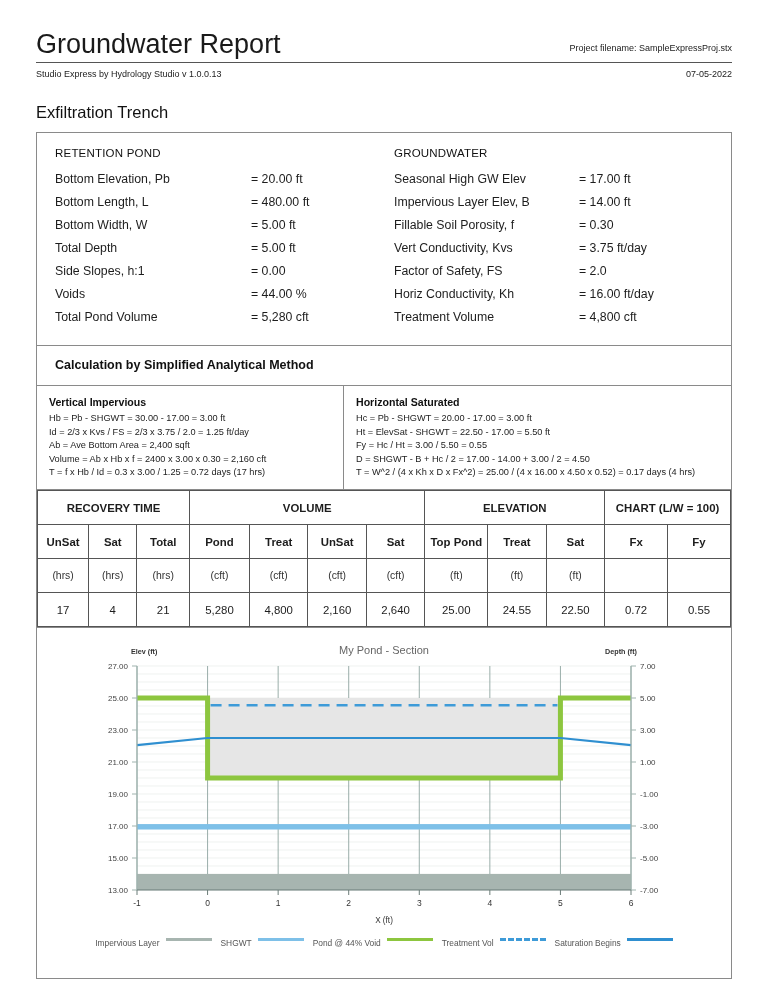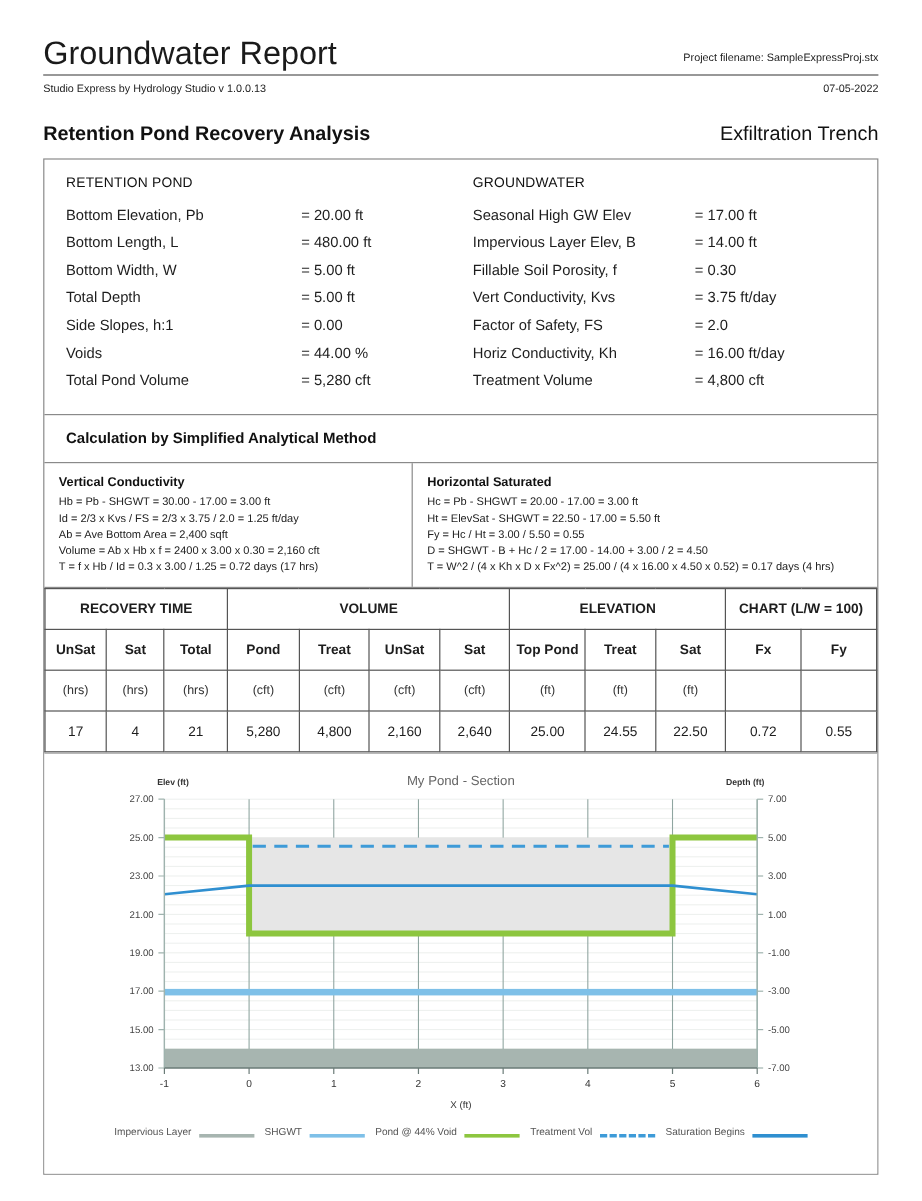--- a/index.html
+++ b/index.html
@@ -54,41 +54,40 @@
     padding:4px;height:25px;font-weight:normal;
   }
   table.results th{font-weight:bold;}
   table.results tr.units td{font-size:10.4px;color:#333;}
   .tbl-wrap{border-top:1px solid #8a8a8a;}
 
   
   .chart-area{position:relative;height:350px;border-top:1px solid #8a8a8a;background:#fff;}
   .chart-svg{display:block;}
   .legend{display:flex;justify-content:center;align-items:center;gap:9px;font-size:8.4px;color:#555;margin-top:-2px;}
-  .legend .li{display:flex;align-items:flex-end;gap:6px;}
+  .legend .li{display:flex;align-items:flex-start;gap:6px;}
   .legend .swatch{display:inline-block;width:46px;height:3px;}
   .legend .swatch.dashed{height:0;border-top:3px dashed #3e9bd8;width:46px;}
 </style>
 </head>
 <body>
 
 <div class="page">
 
   <div class="hdr-row">
     <div class="report-title">Groundwater Report</div>
     <div class="proj-file">Project filename: SampleExpressProj.stx</div>
   </div>
   <div class="hdr-rule"></div>
   <div class="sub-row">
     <div class="sub-left">Studio Express by Hydrology Studio v 1.0.0.13</div>
     <div class="sub-right">07-05-2022</div>
   </div>
 
   <div class="analysis-row">
-    <div class="analysis-title">Retention Pond Recovery Analysis</div>
     <div class="analysis-right">Exfiltration Trench</div>
   </div>
 
   <div class="frame">
 
     <div class="frame-pad">
       <div class="two-col">
         <div class="col-l">
           <div class="sec-head">RETENTION POND</div>
           <div id="rp-rows">
@@ -159,21 +158,21 @@
     </div>
 
     <div class="divider"></div>
 
     <div class="calc-head">Calculation by Simplified Analytical Method</div>
 
     <div class="divider"></div>
 
     <div class="calc-two">
       <div class="calc-box left">
-        <div class="calc-title">Vertical Conductivity</div>
+        <div class="calc-title">Vertical Impervious</div>
         <div id="vert-lines">
             <div class="calc-line">Hb = Pb - SHGWT = 30.00 - 17.00 = 3.00 ft</div>
             <div class="calc-line">Id = 2/3 x Kvs / FS = 2/3 x 3.75 / 2.0 = 1.25 ft/day</div>
             <div class="calc-line">Ab = Ave Bottom Area = 2,400 sqft</div>
             <div class="calc-line">Volume = Ab x Hb x f = 2400 x 3.00 x 0.30 = 2,160 cft</div>
             <div class="calc-line">T = f x Hb / Id = 0.3 x 3.00 / 1.25 = 0.72 days (17 hrs)</div>
           </div>
       </div>
       <div class="calc-box right">
         <div class="calc-title">Horizontal Saturated</div>

